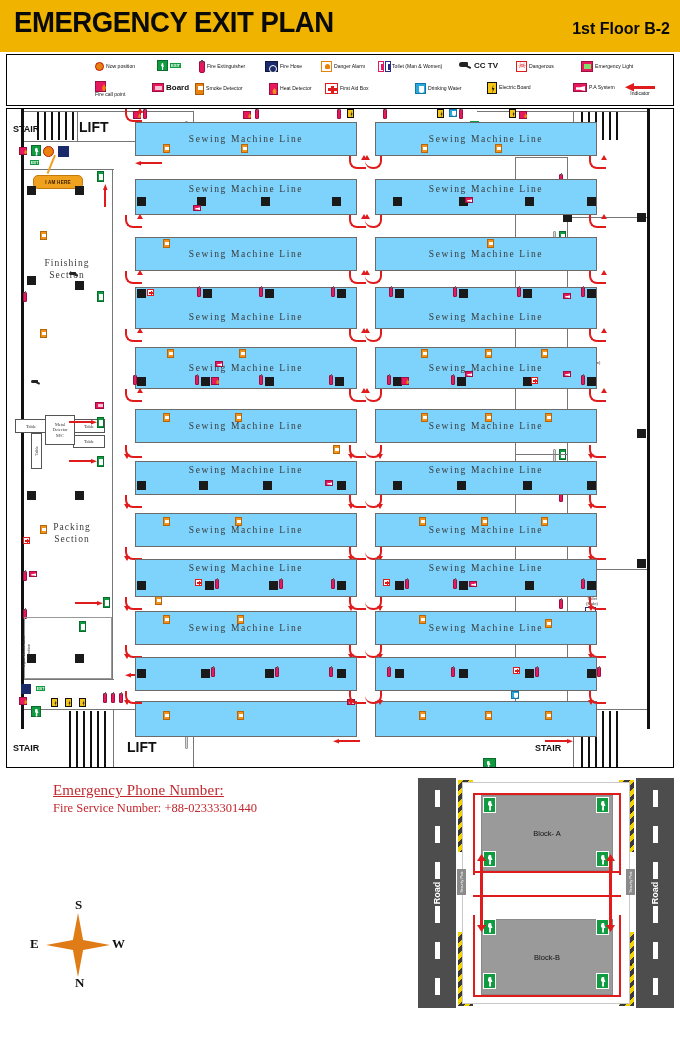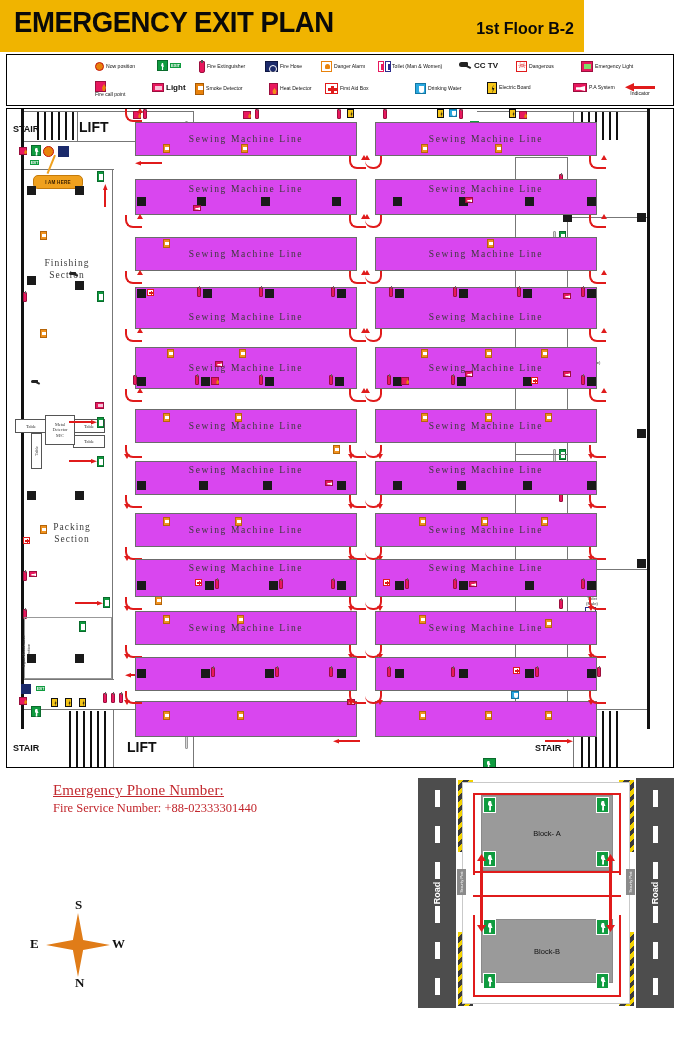--- a/index.html
+++ b/index.html
@@ -6,21 +6,21 @@
   html, body { margin:0; padding:0; }
   body {
     width:680px; height:1043px;
     background:#ffffff;
     font-family:"Liberation Sans", sans-serif;
     position:relative;
     overflow:hidden;
   }
   
   .header {
-    position:absolute; left:0; top:0; width:584px; height:52px;
+    position:absolute; left:0; top:0; width:680px; height:52px;
     background:#f0b400;
   }
   .header-title {
     position:absolute; left:14px; top:6px;
     font-size:29px; font-weight:bold; color:#0a0a0a;
     letter-spacing:-0.5px;
     font-family:"Liberation Sans", sans-serif;
     transform:scaleX(0.95); transform-origin:left center;
   }
   .header-floor {
@@ -104,21 +104,21 @@
   .plan {
     position:absolute; left:6px; top:108px; width:668px; height:660px;
     border:1px solid #000; background:#fff; overflow:hidden;
   }
   .wall { position:absolute; background:#111; }
   .wall-thin { position:absolute; background:#777; }
   .room-line { position:absolute; border:1px solid #999; }
   .col { position:absolute; width:9px; height:9px; background:#1a1a1a; }
 
   .sml {
-    position:absolute; background:#d946ef; border:1px solid #6b6b6b;
+    position:absolute; background:#7dd3fc; border:1px solid #6b6b6b;
     display:flex; align-items:center; justify-content:center;
     font-family:"Liberation Serif", serif;
     font-size:9.5px; color:#3a3a3a; letter-spacing:1.6px;
     text-align:center;
   }
   .sml.blank { color:transparent; }
 
   .plan-label {
     position:absolute; font-family:"Liberation Serif", serif;
     color:#3a3a3a; text-align:center; letter-spacing:1px;
@@ -317,21 +317,21 @@
     <span class="ico i-emlight"></span>
     <span class="lbl">Emergency Light</span>
   </div>
 
   <div class="leg-item" style="left:88px;top:26px;flex-direction:column;align-items:flex-start;gap:0;">
     <span class="ico i-fcall"></span>
     <span class="lbl">Fire call point</span>
   </div>
   <div class="leg-item big" style="left:145px;top:28px;">
     <span class="ico i-horn"></span>
-    <span class="lbl">Light</span>
+    <span class="lbl">Board</span>
   </div>
   <div class="leg-item" style="left:188px;top:28px;">
     <span class="ico i-smoke"></span>
     <span class="lbl">Smoke Detector</span>
   </div>
   <div class="leg-item" style="left:262px;top:28px;">
     <span class="ico i-heat"></span>
     <span class="lbl">Heat Detector</span>
   </div>
   <div class="leg-item" style="left:318px;top:28px;">
@@ -924,21 +924,21 @@
   </div>
   <div class="sm-ap" style="right:40px;top:2px;height:72px;">
     <span class="sm-aptxt">Assembly Point</span>
   </div>
   <div class="sm-ap" style="right:40px;top:154px;height:74px;">
     <span class="sm-aptxt">Assembly Point</span>
   </div>
 
   <div class="sm-inner">
     <div class="sm-block" style="left:18px;top:12px;width:132px;height:76px;">Block- A</div>
-    <div class="sm-block" style="left:18px;top:136px;width:132px;height:64px;">Block-B</div>
+    <div class="sm-block" style="left:18px;top:136px;width:132px;height:76px;">Block-B</div>
 
     <div class="sm-route" style="left:10px;top:10px;width:148px;height:82px;border-bottom:none;"></div>
     <div class="sm-route" style="left:10px;top:132px;width:148px;height:82px;border-top:none;"></div>
     <div class="sm-route" style="left:10px;top:88px;width:148px;height:2px;border:none;border-top:2px solid #e01b1b;"></div>
     <div class="sm-route" style="left:10px;top:112px;width:148px;height:2px;border:none;border-top:2px solid #e01b1b;"></div>
 
     <div class="sm-exit" style="left:20px;top:14px;"></div>
     <div class="sm-exit" style="right:20px;top:14px;"></div>
     <div class="sm-exit" style="left:20px;top:68px;"></div>
     <div class="sm-exit" style="right:20px;top:68px;"></div>

